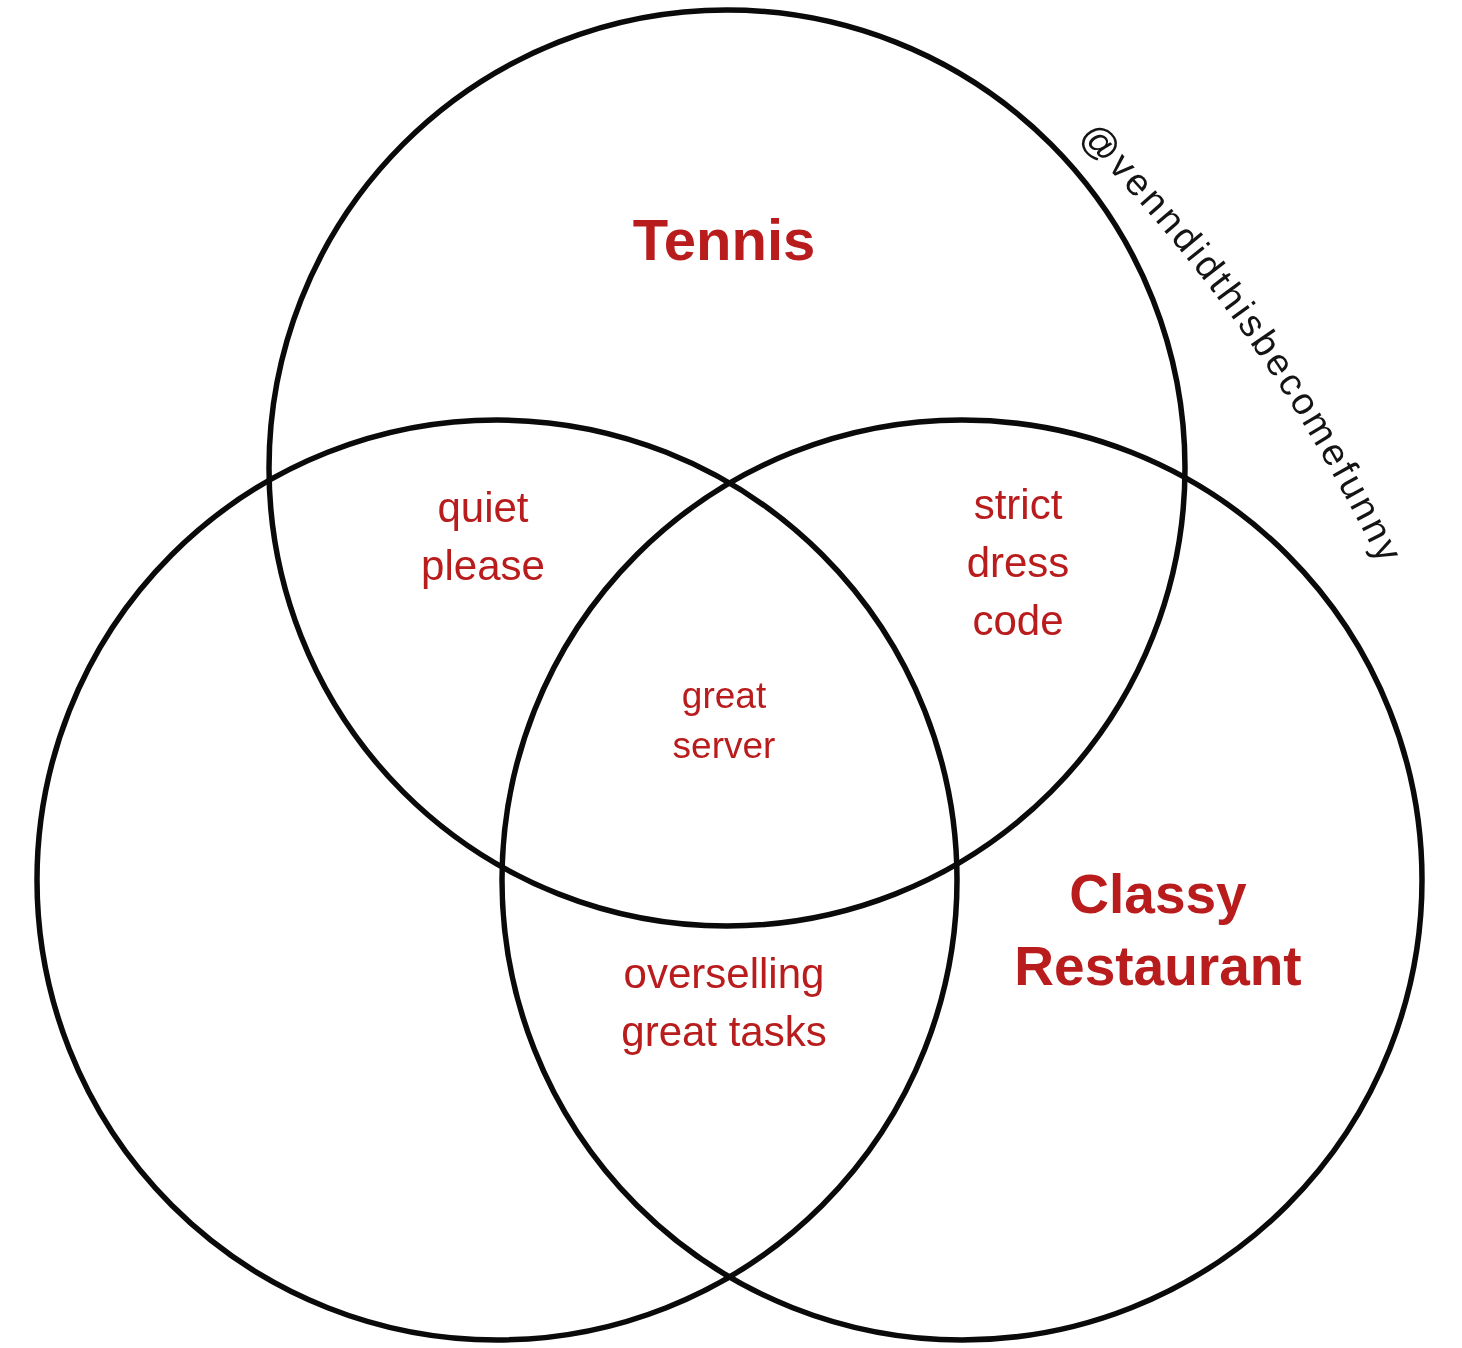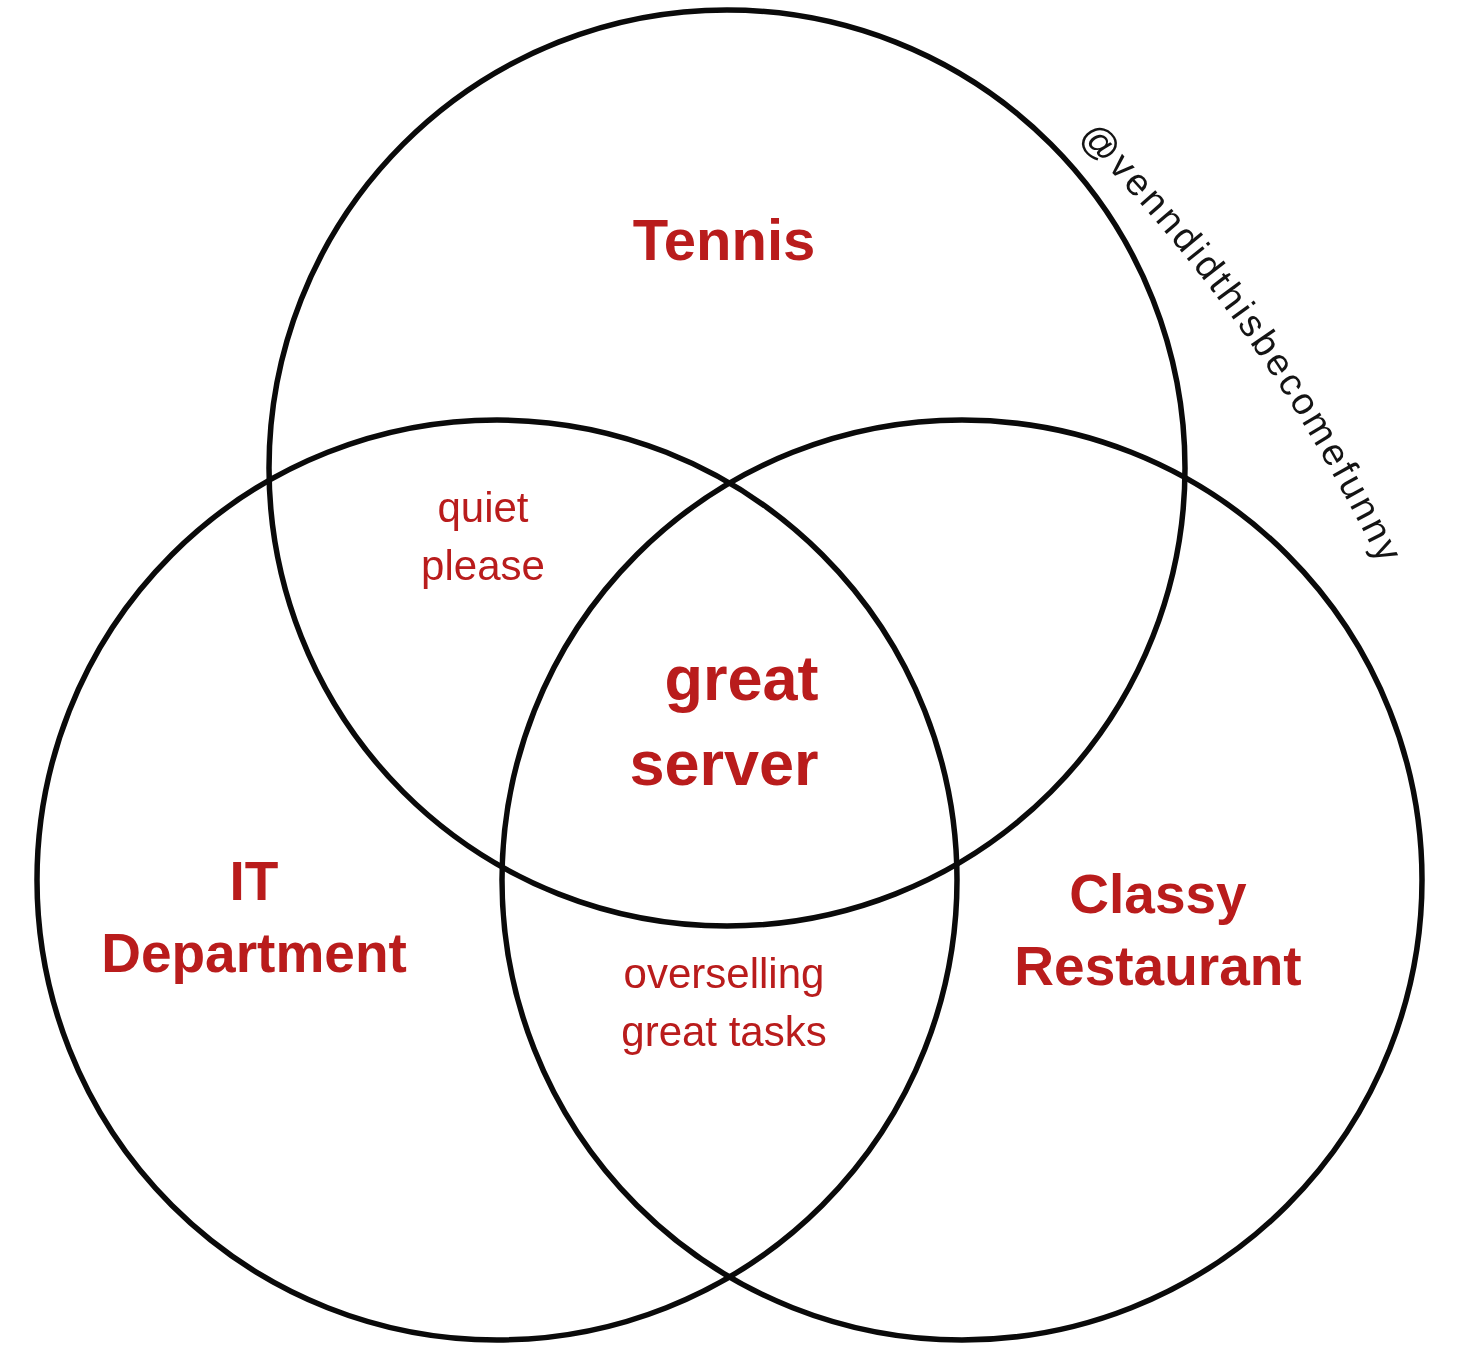--- a/index.html
+++ b/index.html
@@ -51,24 +51,23 @@
   }
   .label.title-top {
     font-size: 58px;
   }
   .label.intersection {
     font-size: 42px;
     font-weight: normal;
     line-height: 1.38;
   }
   .label.center-label {
-    font-size: 63px;
-    font-weight: bold;
+    font-size: 37px;
+    font-weight: normal;
     line-height: 1.35;
-    text-align: right;
   }
 </style>
 </head>
 <body>
 
 <div class="stage">
 
   <svg class="venn" viewBox="0 0 1462 1348" xmlns="http://www.w3.org/2000/svg">
 
     <circle class="venn-circle" cx="727" cy="468" r="458"></circle>
@@ -78,29 +77,30 @@
     <defs>
       <path id="watermark-path" d="M 1078 138 Q 1272 330 1398 602" fill="none"></path>
     </defs>
     <text class="watermark-text">
       <textPath href="#watermark-path" startOffset="0">@venndidthisbecomefunny</textPath>
     </text>
   </svg>
 
   <div class="label set-label title-top" style="left:724px; top:240px;">Tennis</div>
 
-  <div class="label set-label" style="left:254px; top:917px;">IT
-Department</div>
 
   <div class="label set-label" style="left:1158px; top:930px;">Classy
 Restaurant</div>
 
   <div class="label intersection" style="left:447px; top:537px;margin-left:36px;">quiet
 please</div>
 
+  <div class="label intersection" style="left:1018px; top:563px;">strict
+dress
+code</div>
 
   <div class="label intersection" style="left:724px; top:1003px;">overselling
 great tasks</div>
 
   <div class="label center-label" style="left:724px; top:721px;">great
 server</div>
 
 </div>
 
 </body></html>

